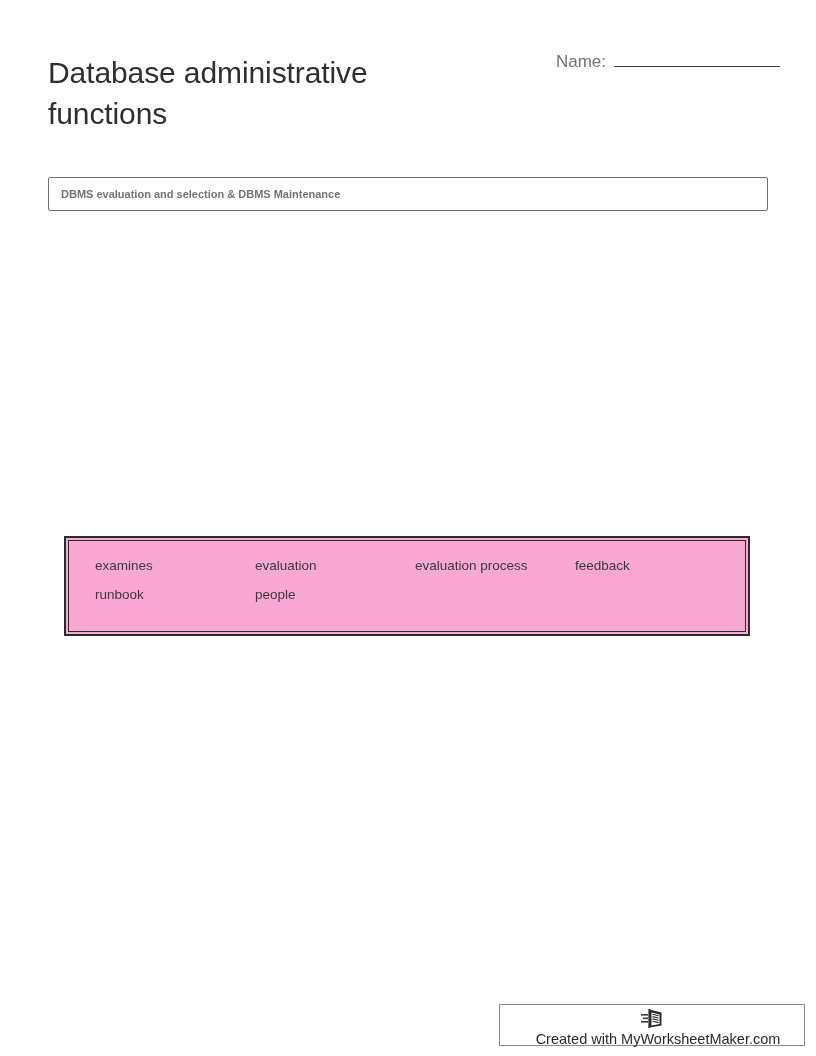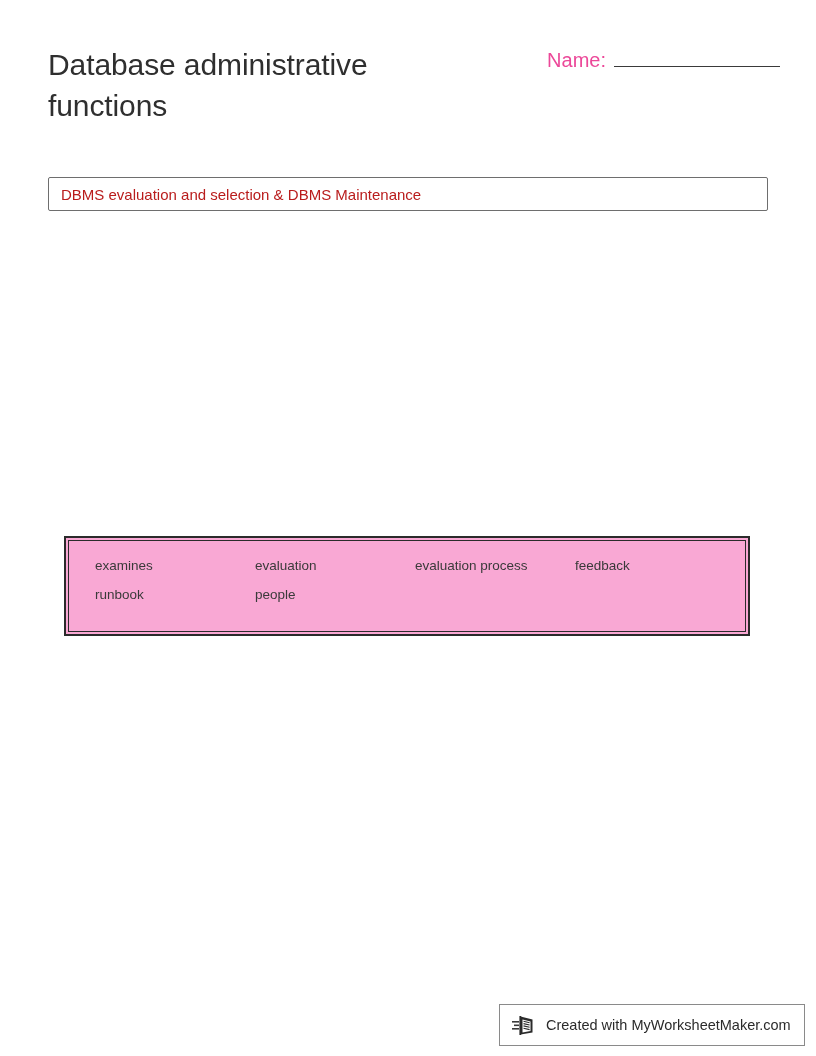--- a/index.html
+++ b/index.html
@@ -13,21 +13,21 @@
     position: relative;
     font-family: "Liberation Sans", sans-serif;
     color: #333333;
     overflow: hidden;
   }
 
   
   #worksheet-title {
     position: absolute;
     left: 48px;
-    top: 44px;
+    top: 52px;
     width: 420px;
     font-size: 30px;
     font-weight: 300;
     line-height: 41px;
     color: #2f2f2f;
     letter-spacing: -0.1px;
   }
 
   #name-date-block {
     position: absolute;
@@ -35,23 +35,23 @@
     top: 48px;
     width: 280px;
   }
   .field-row {
     display: flex;
     align-items: baseline;
     justify-content: flex-end;
     height: 38px;
   }
   .field-label {
-    font-size: 20px;
+    font-size: 17px;
     font-weight: 400;
-    color: #ec4899;
+    color: #737373;
     white-space: nowrap;
     padding-right: 8px;
   }
   .field-line {
     width: 166px;
     border-bottom: 1.6px solid #3a3a3a;
     height: 18px;
   }
 
   
@@ -63,23 +63,23 @@
     height: 34px;
     box-sizing: border-box;
     border: 1px solid #6e6e6e;
     border-radius: 2px;
     background: #ffffff;
     display: flex;
     align-items: center;
     padding: 0 12px;
   }
   #instruction-text {
-    font-size: 15px;
-    font-weight: 400;
-    color: #b91c1c;
+    font-size: 11px;
+    font-weight: 700;
+    color: #737373;
     line-height: 1;
   }
 
   
   #word-bank {
     position: absolute;
     left: 64px;
     top: 536px;
     width: 686px;
     box-sizing: border-box;
@@ -113,20 +113,21 @@
     left: 499px;
     top: 1004px;
     width: 306px;
     height: 42px;
     box-sizing: border-box;
     border: 1px solid #8a8a8a;
     background: #ffffff;
     display: flex;
     align-items: center;
     padding-left: 12px;
+    flex-direction: column;
   }
   #footer-logo {
     width: 26px;
     height: 26px;
     flex: 0 0 26px;
     margin-right: 8px;
     position: relative;
   }
   #footer-text {
     font-size: 14.5px;

